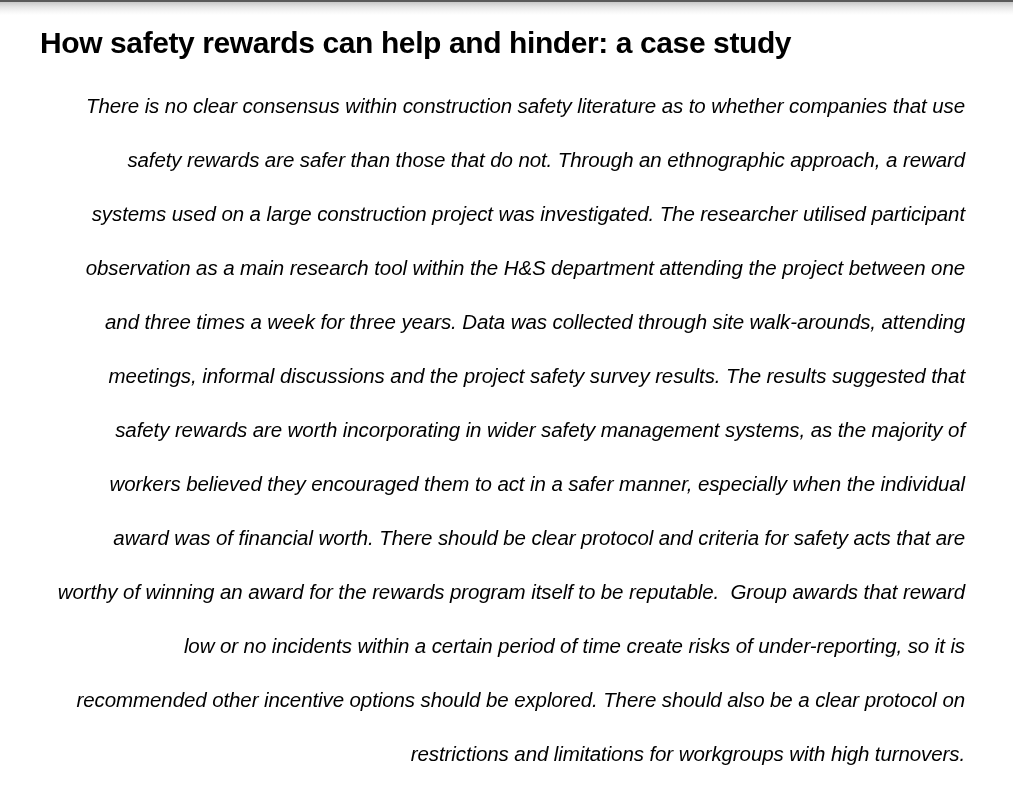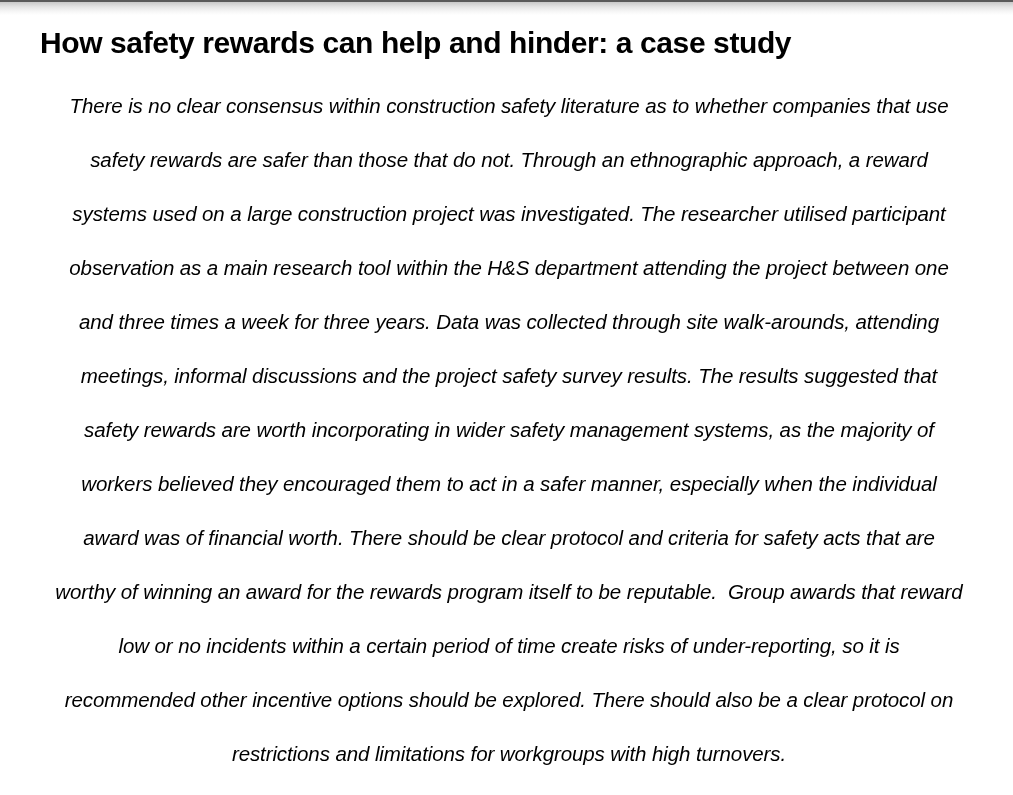--- a/index.html
+++ b/index.html
@@ -69,21 +69,21 @@
     left: 53px;
     top: 79px;
     width: 912px;
     margin: 0;
     font-family: "Liberation Sans", sans-serif;
     font-size: 20.5px;
     font-style: italic;
     font-weight: normal;
     color: #000000;
     line-height: 54px;
-    text-align: center;
+    text-align: right;
     letter-spacing: -0.1px;
     white-space: pre-wrap;
   }
 </style>
 </head>
 <body>
 
 <div class="document-page">
 
   <div class="page-top-edge"></div>

